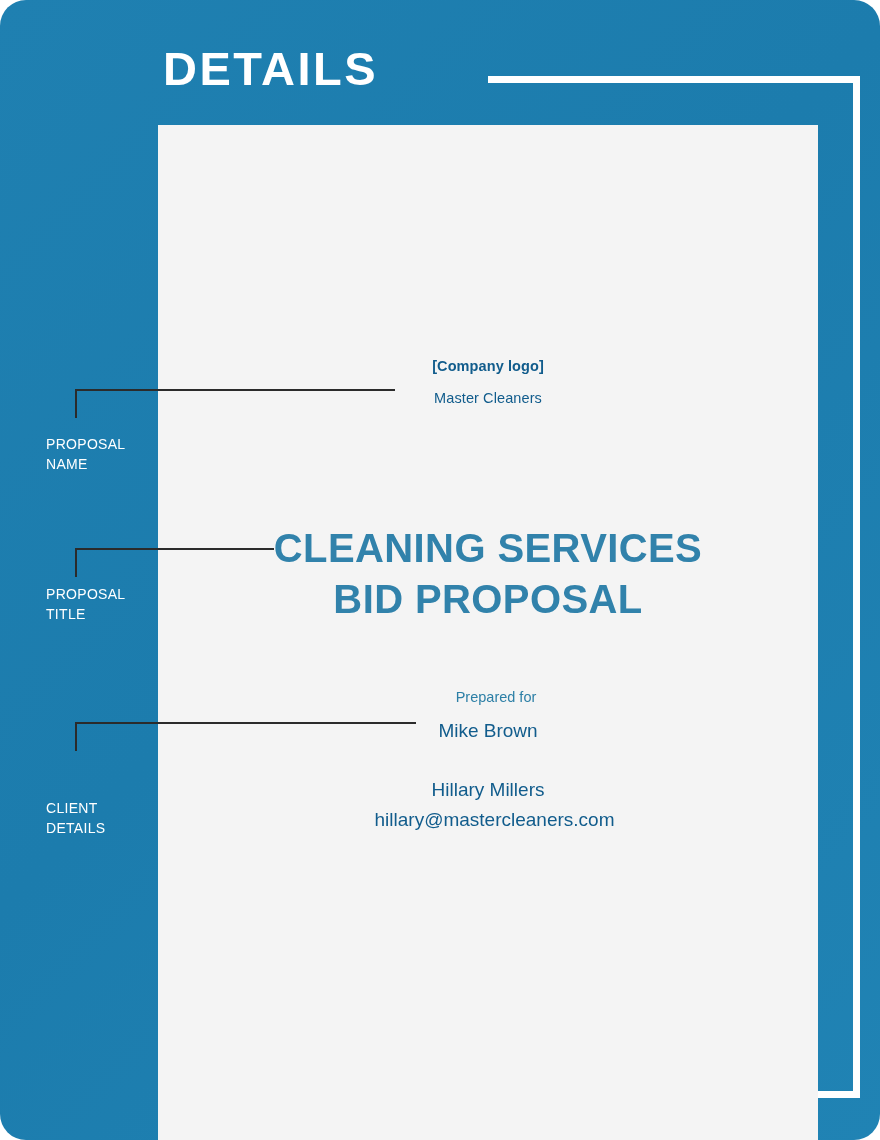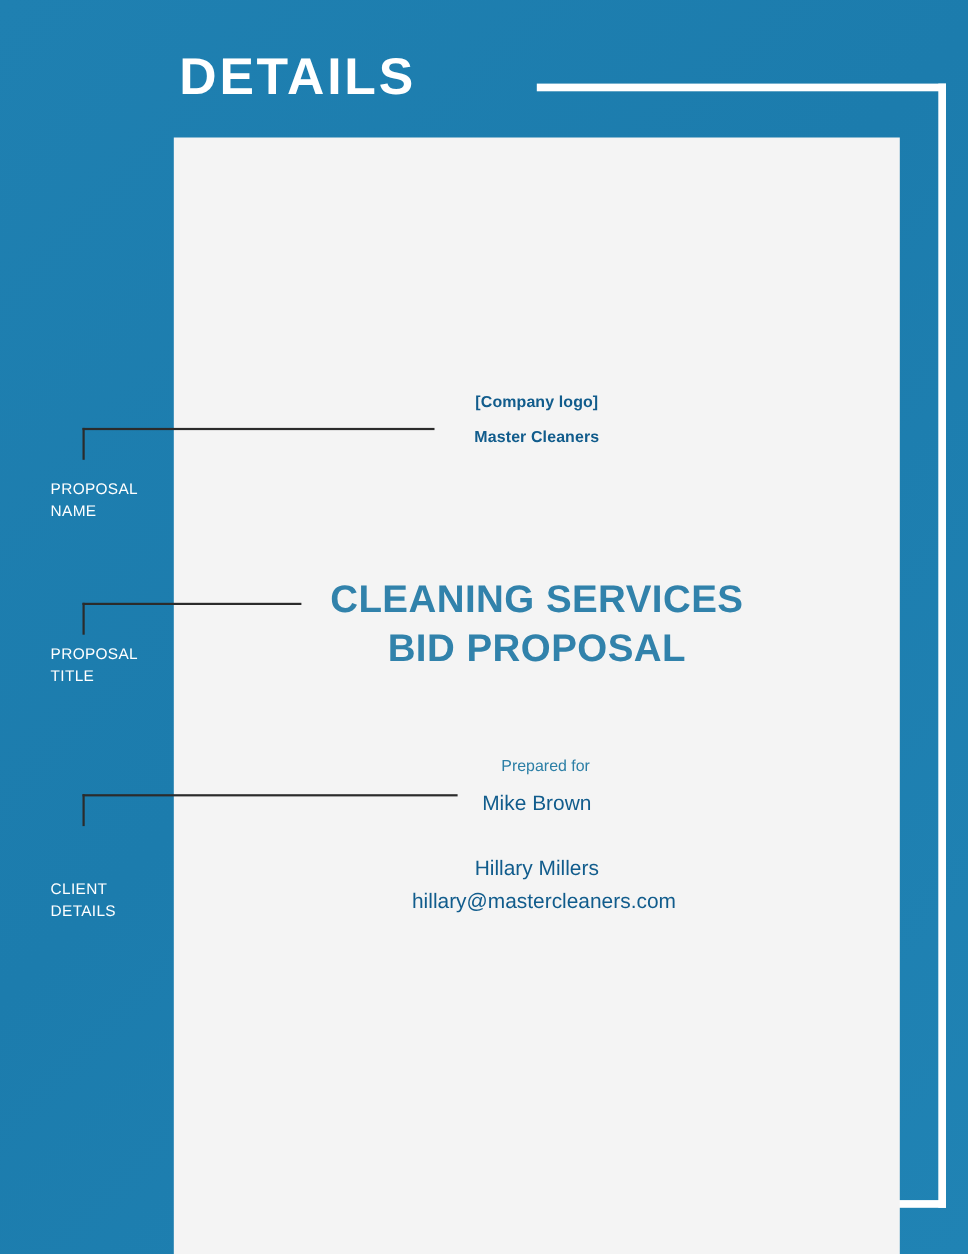--- a/index.html
+++ b/index.html
@@ -11,20 +11,21 @@
     height: 1140px;
     font-family: "Liberation Sans", sans-serif;
     overflow: hidden;
   }
   #stage {
     position: relative;
     width: 880px;
     height: 1140px;
     background: linear-gradient(135deg, #1f80b1 0%, #1c7cad 45%, #2083b4 100%);
     overflow: hidden;
+    border-radius: 26px;
   }
 
   
   .frame-line {
     position: absolute;
     background: #ffffff;
   }
   #frame-top    { left: 488px; top: 76px;   width: 372px; height: 7px; }
   #frame-right  { left: 853px; top: 76px;   width: 7px;   height: 1022px; }
   #frame-bottom { left: 488px; top: 1091px; width: 372px; height: 7px; }
@@ -64,27 +65,27 @@
   #block-client    { top: 562px; }
 
   .line-logo {
     font-size: 14.5px;
     font-weight: bold;
     color: #115c8c;
     letter-spacing: .1px;
   }
   .line-company {
     font-size: 14.5px;
-    font-weight: bold;
+    font-weight: normal;
     color: #115c8c;
     margin-top: 11px;
     letter-spacing: .1px;
   }
   #proposal-title {
-    font-size: 35px;
+    font-size: 40px;
     font-weight: bold;
     color: #3182ab;
     letter-spacing: .4px;
     line-height: 1.28;
   }
   .lbl-light {
     font-size: 14.5px;
     color: #2c7fa6;
     padding-left: 16px;
   }

